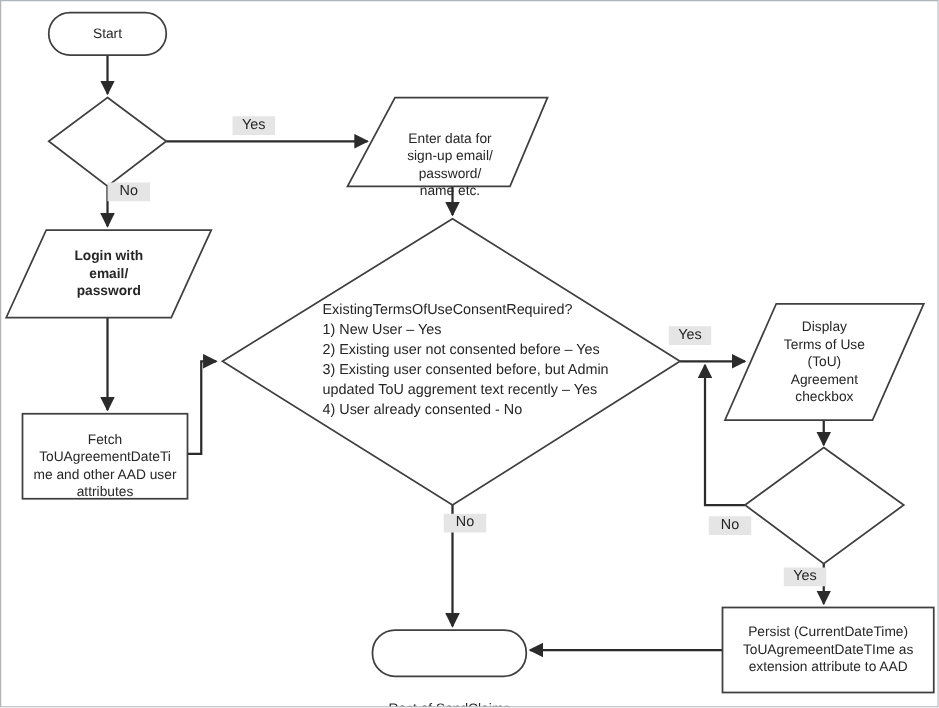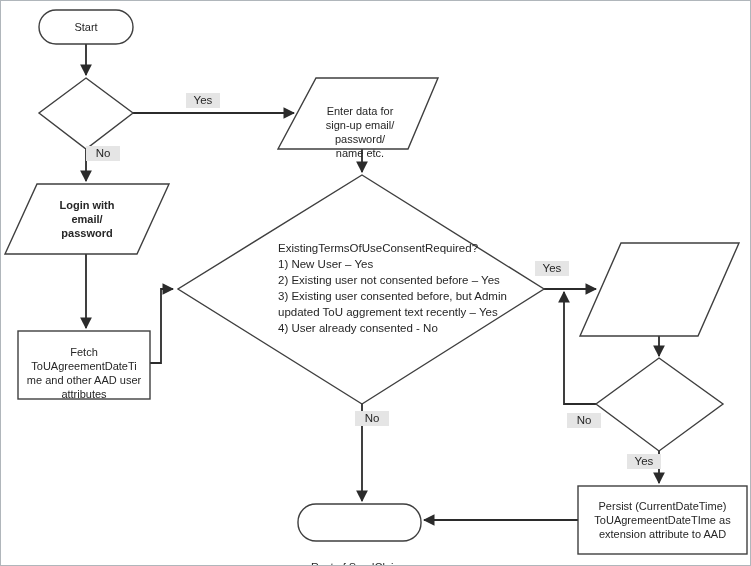--- a/index.html
+++ b/index.html
@@ -22,21 +22,20 @@
     white-space:pre-line;
     font-size:11px;line-height:14px;
     color:#262626;
   }
   .block-label{
     position:absolute;
     text-align:left;
     white-space:pre-line;
     font-size:11.5px;line-height:16px;
     color:#262626;
-    margin-left:20px;
   }
   .edge-label{
     position:absolute;
     width:34px;height:15px;
     text-align:center;
     font-size:11.5px;line-height:15px;
     color:#262626;
     background:#e5e5e5;
   }
 </style>
@@ -94,20 +93,25 @@
 me and other AAD user
 attributes</div>
 
   <div class="block-label" style="left:257px;top:239px;width:286px;">ExistingTermsOfUseConsentRequired?
 1) New User – Yes
 2) Existing user not consented before – Yes
 3) Existing user consented before, but Admin
 updated ToU aggrement text recently – Yes
 4) User already consented - No</div>
 
+  <div class="shape-label" style="left:579px;top:242px;width:159px;height:93px;">Display
+Terms of Use
+(ToU)
+Agreement
+checkbox</div>
 
 
   <div class="shape-label" style="left:577px;top:485px;width:169px;height:68px;">Persist (CurrentDateTime)
 ToUAgremeentDateTIme as
 extension attribute to AAD</div>
 
   <div class="shape-label" style="left:297px;top:503px;width:123px;height:37px;margin-top:44px;">Rest of SendClaims</div>
 
   <div class="edge-label" style="left:185px;top:92px;">Yes</div>
   <div class="edge-label" style="left:85px;top:145px;">No</div>

